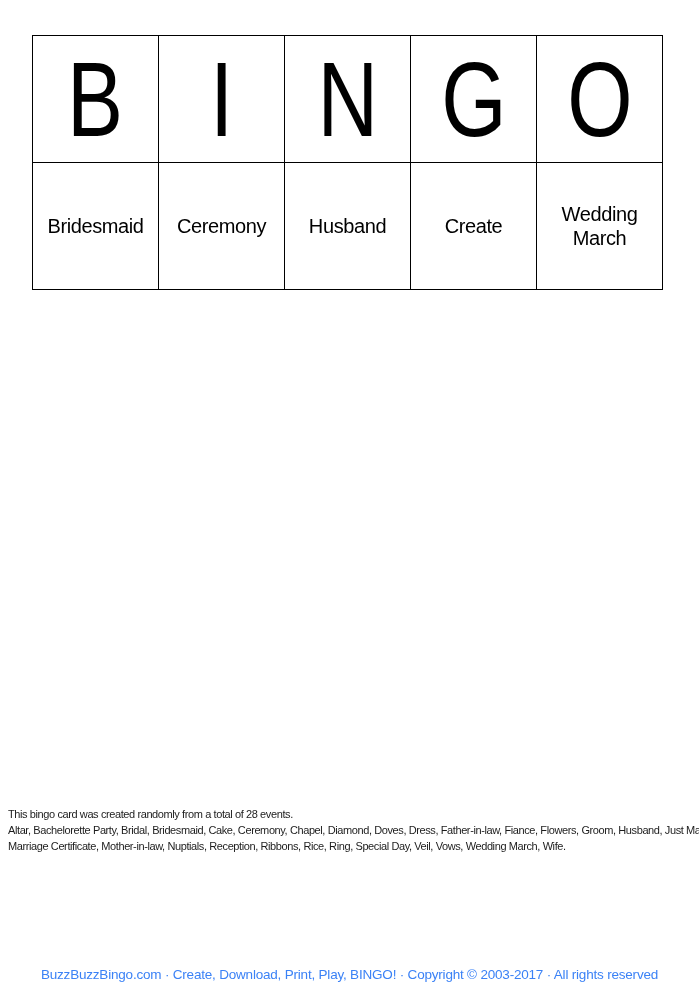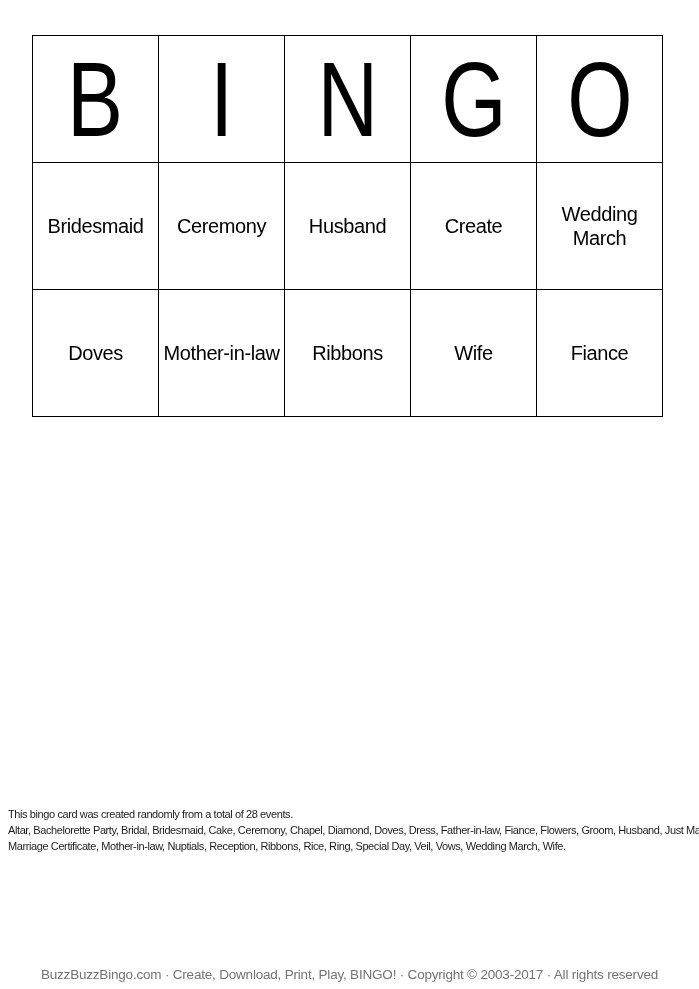--- a/index.html
+++ b/index.html
@@ -58,21 +58,21 @@
     white-space: nowrap;
   }
   .credit-line {
     position: absolute;
     left: 0;
     top: 967px;
     width: 699px;
     text-align: center;
     font-size: 13.5px;
     letter-spacing: -0.2px;
-    color: #737373;
+    color: #3b82f6;
     white-space: nowrap;
   }
 </style>
 </head>
 <body>
 
 <table class="bingo-table">
   <tbody>
     <tr>
       <td><span class="header-letter">B</span></td>
@@ -82,27 +82,20 @@
       <td><span class="header-letter">O</span></td>
     </tr>
     <tr>
       <td><span class="cell-text">Bridesmaid</span></td>
       <td><span class="cell-text">Ceremony</span></td>
       <td><span class="cell-text">Husband</span></td>
       <td><span class="cell-text">Create</span></td>
       <td><span class="cell-text">Wedding
 March</span></td>
     </tr>
-    <tr>
-      <td><span class="cell-text">Doves</span></td>
-      <td><span class="cell-text">Mother-in-law</span></td>
-      <td><span class="cell-text">Ribbons</span></td>
-      <td><span class="cell-text">Wife</span></td>
-      <td><span class="cell-text">Fiance</span></td>
-    </tr>
   </tbody>
 </table>
 
 <div class="footer-block">
   <div>This bingo card was created randomly from a total of 28 events.</div>
   <div>Altar, Bachelorette Party, Bridal, Bridesmaid, Cake, Ceremony, Chapel, Diamond, Doves, Dress, Father-in-law, Fiance, Flowers, Groom, Husband, Just Married,</div>
   <div>Marriage Certificate, Mother-in-law, Nuptials, Reception, Ribbons, Rice, Ring, Special Day, Veil, Vows, Wedding March, Wife.</div>
 </div>
 
 <div class="credit-line">BuzzBuzzBingo.com · Create, Download, Print, Play, BINGO! · Copyright © 2003-2017 · All rights reserved</div>

